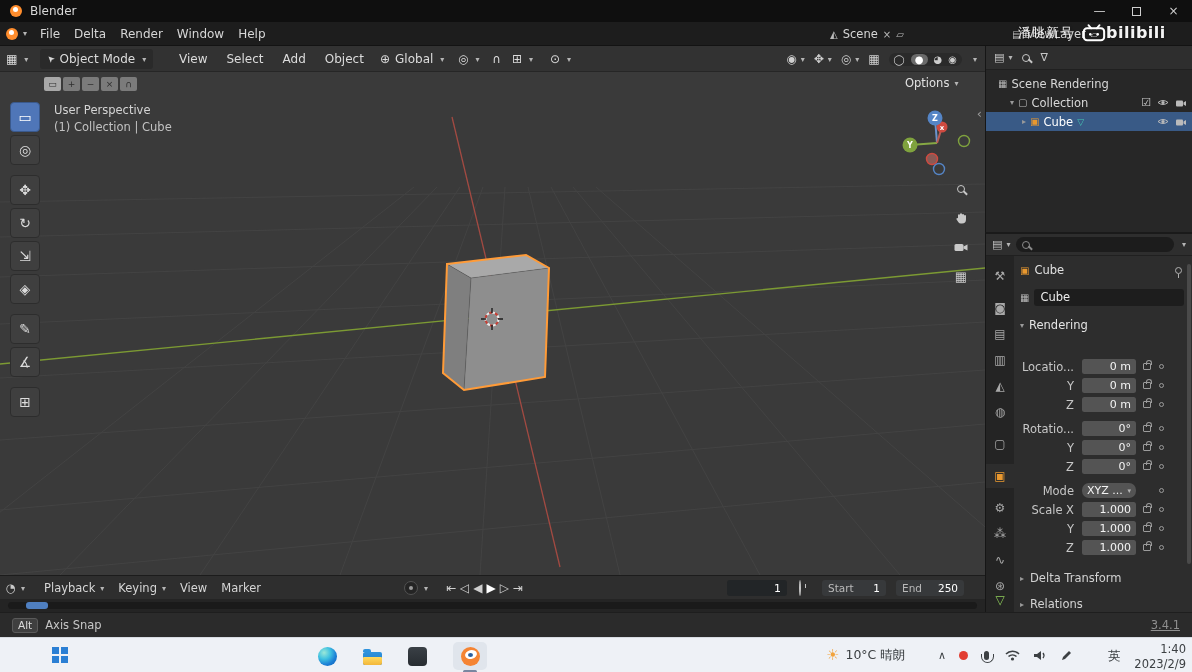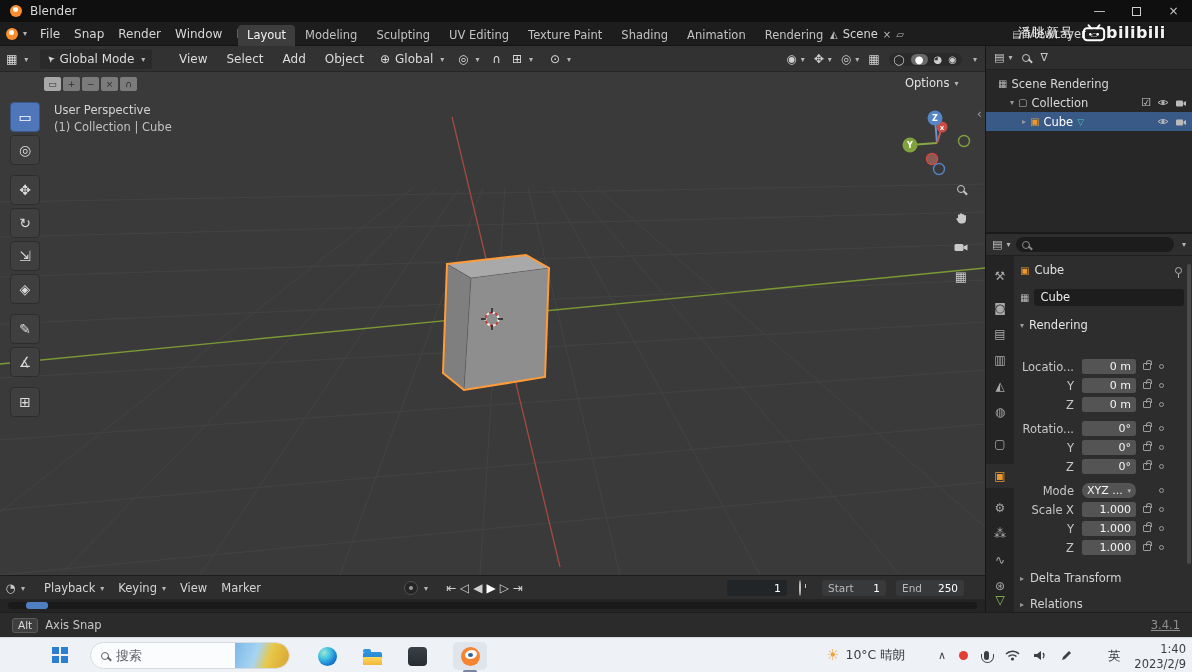--- a/index.html
+++ b/index.html
@@ -169,35 +169,24 @@
       <span class="winbtn">×</span>
     </div>
   </div>
 
   <div class="topbar">
     <span class="appbtn">
       <span class="blogo" style="margin:0"></span>
       <span class="caret">▾</span>
     </span>
     <span class="menu">File</span>
-    <span class="menu">Snap</span>
+    <span class="menu">Delta</span>
     <span class="menu">Render</span>
     <span class="menu">Window</span>
     <span class="menu">Help</span>
-    <div class="tabs">
-      <span class="tab active">Layout</span>
-      <span class="tab">Modeling</span>
-      <span class="tab">Sculpting</span>
-      <span class="tab">UV Editing</span>
-      <span class="tab">Texture Paint</span>
-      <span class="tab">Shading</span>
-      <span class="tab">Animation</span>
-      <span class="tab">Rendering</span>
-
-    </div>
     <div class="scenebar" style="left:830px">
       <span class="mini-ic">◭</span>
       <span>Scene</span>
       <span class="mini-ic">×</span>
       <span class="mini-ic">▱</span>
     </div>
     <div class="scenebar" style="left:1012px">
       <span class="mini-ic">▤</span>
       <span>ViewLayer</span>
       <span class="mini-ic">▱</span>
@@ -205,21 +194,21 @@
   </div>
 
   <div class="vheader">
     <div class="hgroup" style="left:6px">
       <span>▦</span>
       <span class="caret">▾</span>
     </div>
     <div class="hgroup" style="left:40px">
       <span class="modebtn">
         <span class="modeglyph">➤</span>
-        <span>Global Mode</span>
+        <span>Object Mode</span>
         <span class="caret">▾</span>
       </span>
     </div>
     <div class="hgroup" style="left:172px">
       <span class="hmenu">View</span>
       <span class="hmenu">Select</span>
       <span class="hmenu">Add</span>
       <span class="hmenu">Object</span>
     </div>
     <div class="hgroup" style="left:380px">
@@ -617,25 +606,20 @@
     <span class="version">3.4.1</span>
   </div>
 
   <div class="taskbar">
     <span class="winlogo">
         <span></span>
         <span></span>
         <span></span>
         <span></span>
       </span>
-    <div class="searchbox">
-      <span class="mag"></span>
-      <span>搜索</span>
-      <span class="search-img"></span>
-    </div>
     <div class="appicons">
       <span class="edgeicon"></span>
       <span class="folder"></span>
       <span class="app3"></span>
       <span class="activeapp">
         <span class="blendericon"></span>
       </span>
     </div>
     <div class="weather">
       <span class="sun">☀</span>

